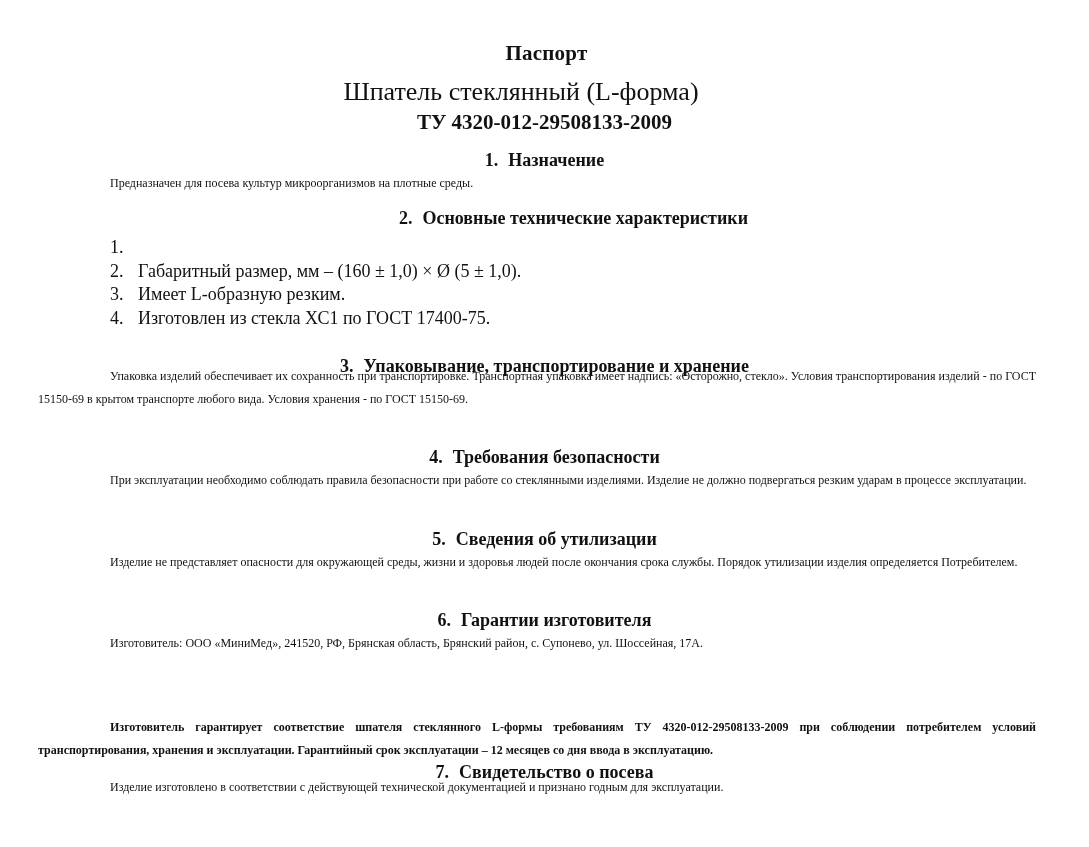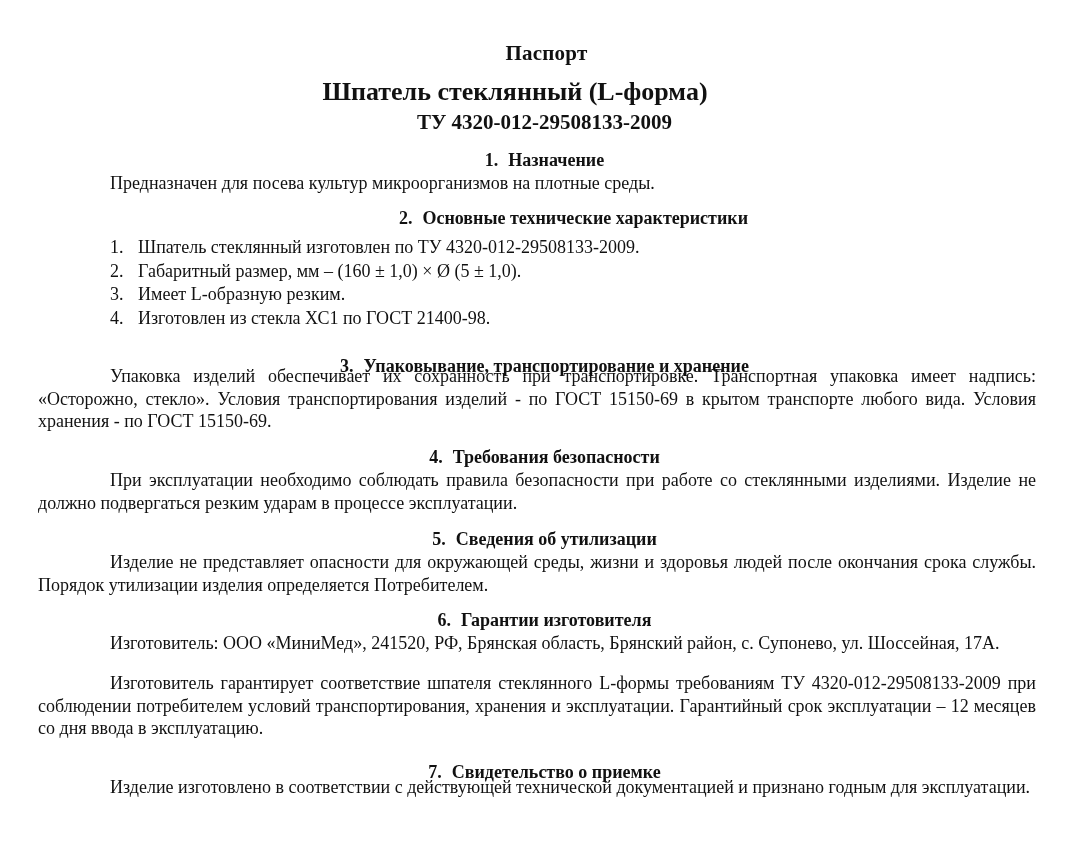--- a/index.html
+++ b/index.html
@@ -7,35 +7,35 @@
     width: 1089px; height: 847px; overflow: hidden;
     font-family: "Liberation Serif", serif;
     color: #111111;
   }
   .page { position: relative; width: 1089px; height: 847px; }
   .doc-title {
     position: absolute; left: 2px; width: 1089px; text-align: center;
     font-weight: bold; font-size: 21px; top: 41px; letter-spacing: 0.2px;
   }
   .doc-product {
-    position: absolute; left: 0; width: 1030px; text-align: center;
-    font-weight: bold; font-size: 26px; top: 77px;
+    position: absolute; left: 6px; width: 1030px; text-align: center;
+    font-weight: normal; font-size: 26px; top: 77px;
   }
   .doc-tu {
     position: absolute; left: 0; width: 1089px; text-align: center;
     font-weight: bold; font-size: 21px; top: 110px;
   }
   .sec-head {
     position: absolute; left: 0; width: 1089px; text-align: center;
     font-weight: bold; font-size: 18px;
   }
   .sec-head .num { display: inline-block; margin-right: 10px; }
   .para {
     position: absolute; left: 38px; width: 998px;
-    font-size: 18px; line-height: 22.5px; text-align: justify;
+    font-size: 12px; line-height: 22.5px; text-align: justify;
     text-indent: 72px;
   }
   .para.noindent { text-indent: 0; left: 110px; width: 900px; }
   .list { position: absolute; left: 110px; width: 900px; font-size: 18px; line-height: 23.5px; margin: 0; padding: 0; list-style: none; }
   .list li { display: flex; }
   .list .ln { width: 28px; display: inline-block; }
 </style>
 </head>
 <body>
 
@@ -49,33 +49,32 @@
     <span class="num">1.</span><span>Назначение</span>
   </div>
   <div class="para noindent" style="top:172px;">Предназначен для посева культур микроорганизмов на плотные среды.</div>
 
   <div class="sec-head" style="top:208px;margin-left:29px;">
     <span class="num">2.</span><span>Основные технические характеристики</span>
   </div>
   <ul class="list" style="top:236px;">
     <li>
         <span class="ln">1.</span>
-        <span>Шпатель стеклянный изготовлен по ТУ 4320-012-29508133-2009.</span>
       </li>
     <li>
         <span class="ln">2.</span>
         <span>Габаритный размер, мм – (160 ± 1,0) × Ø (5 ± 1,0).</span>
       </li>
     <li>
         <span class="ln">3.</span>
         <span>Имеет L-образную резким.</span>
       </li>
     <li>
         <span class="ln">4.</span>
-        <span>Изготовлен из стекла ХС1 по ГОСТ 21400-98.</span>
+        <span>Изготовлен из стекла ХС1 по ГОСТ 17400-75.</span>
       </li>
   </ul>
 
   <div class="sec-head" style="top:349px;margin-top:7px;">
     <span class="num">3.</span><span>Упаковывание, транспортирование и хранение</span>
   </div>
   <div class="para" style="top:365px;">Упаковка изделий обеспечивает их сохранность при транспортировке. Транспортная упаковка имеет надпись: «Осторожно, стекло». Условия транспортирования изделий - по ГОСТ 15150-69 в крытом транспорте любого вида. Условия хранения - по ГОСТ 15150-69.</div>
 
   <div class="sec-head" style="top:447px;">
     <span class="num">4.</span><span>Требования безопасности</span>
@@ -84,20 +83,20 @@
 
   <div class="sec-head" style="top:529px;">
     <span class="num">5.</span><span>Сведения об утилизации</span>
   </div>
   <div class="para" style="top:551px;">Изделие не представляет опасности для окружающей среды, жизни и здоровья людей после окончания срока службы. Порядок утилизации изделия определяется Потребителем.</div>
 
   <div class="sec-head" style="top:610px;">
     <span class="num">6.</span><span>Гарантии изготовителя</span>
   </div>
   <div class="para" style="top:632px;font-family:Liberation Serif, serif;">Изготовитель: ООО «МиниМед», 241520, РФ, Брянская область, Брянский район, с. Супонево, ул. Шоссейная, 17А.</div>
-  <div class="para" style="top:672px;">Изготовитель гарантирует соответствие шпателя стеклянного L-формы требованиям ТУ 4320-012-29508133-2009 при соблюдении потребителем условий транспортирования, хранения и эксплуатации. Гарантийный срок эксплуатации – 12 месяцев со дня ввода в эксплуатацию.</div>
+  <div class="para" style="top:716px;font-weight:bold;">Изготовитель гарантирует соответствие шпателя стеклянного L-формы требованиям ТУ 4320-012-29508133-2009 при соблюдении потребителем условий транспортирования, хранения и эксплуатации. Гарантийный срок эксплуатации – 12 месяцев со дня ввода в эксплуатацию.</div>
 
   <div class="sec-head" style="top:762px;">
-    <span class="num">7.</span><span>Свидетельство о приемке</span>
+    <span class="num">7.</span><span>Свидетельство о посева</span>
   </div>
   <div class="para" style="top:776px;">Изделие изготовлено в соответствии с действующей технической документацией и признано годным для эксплуатации.</div>
 
 </div>
 
 </body></html>

